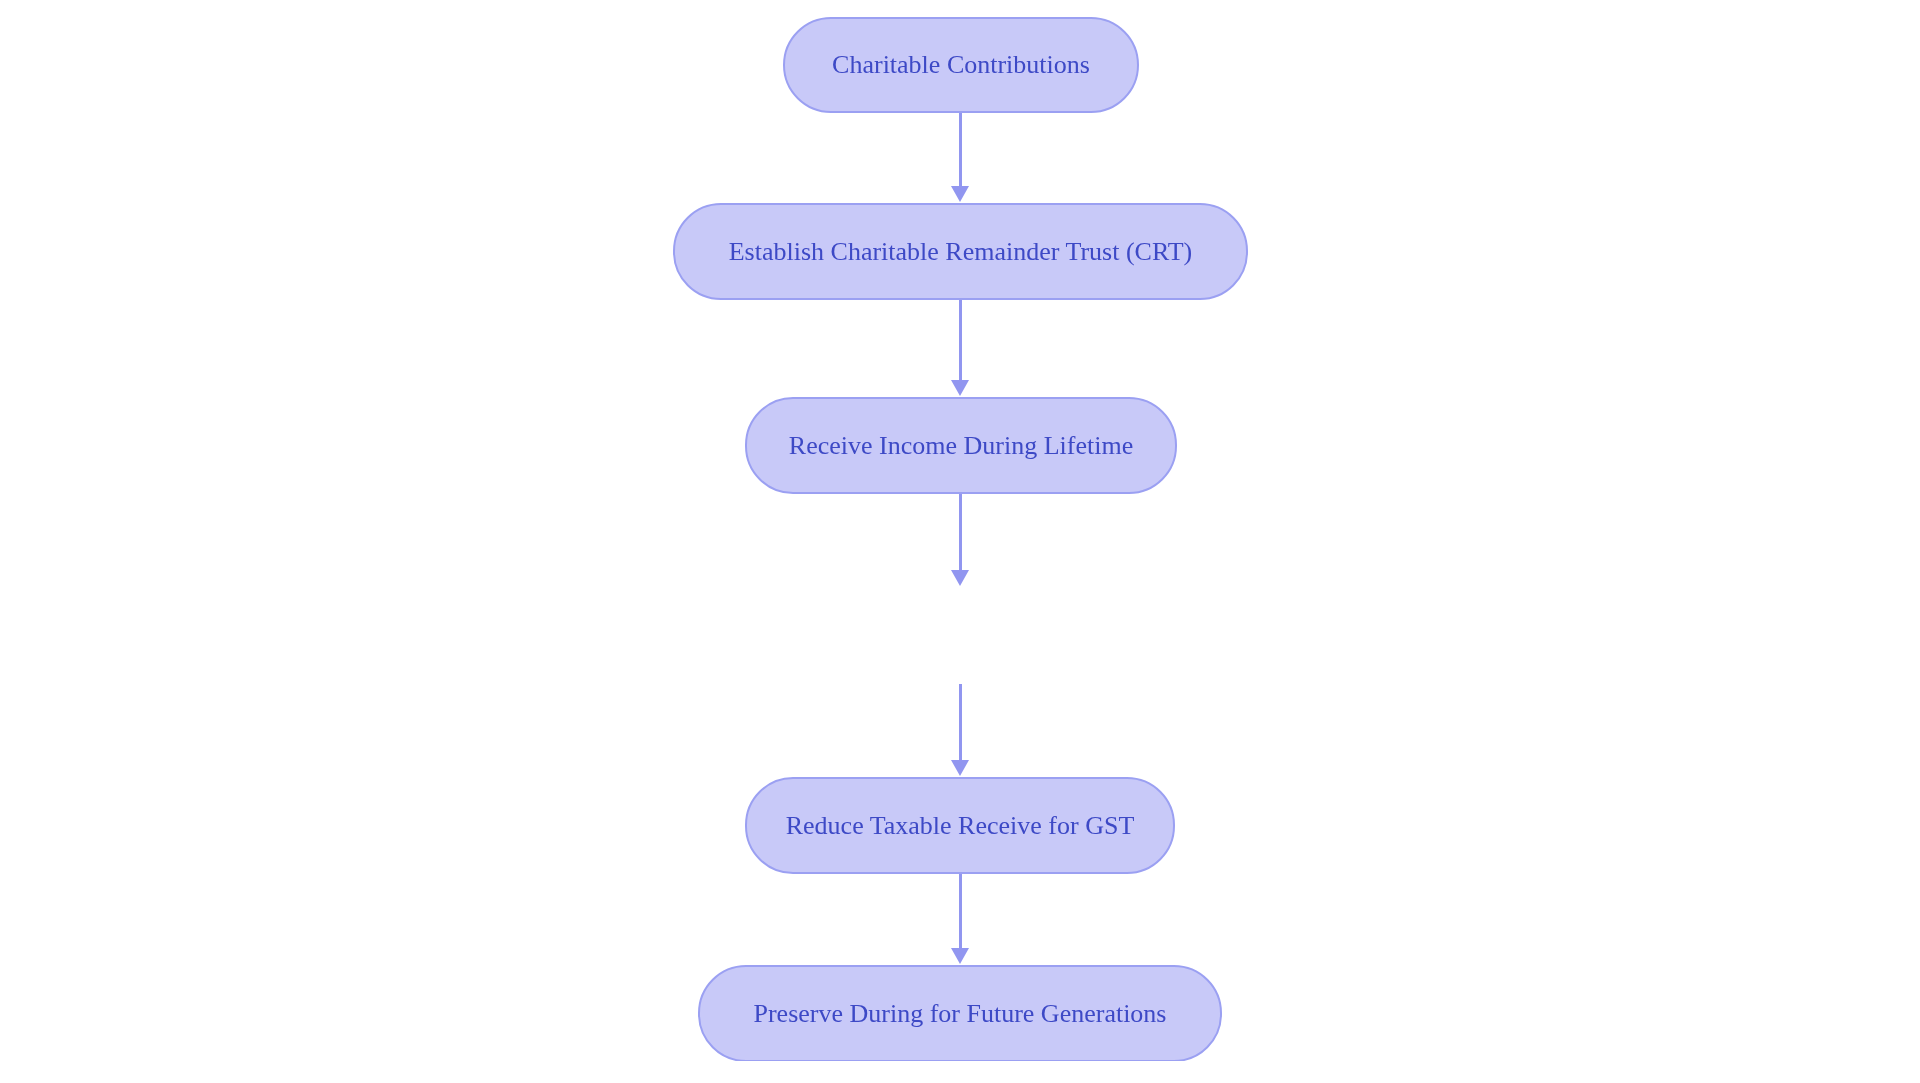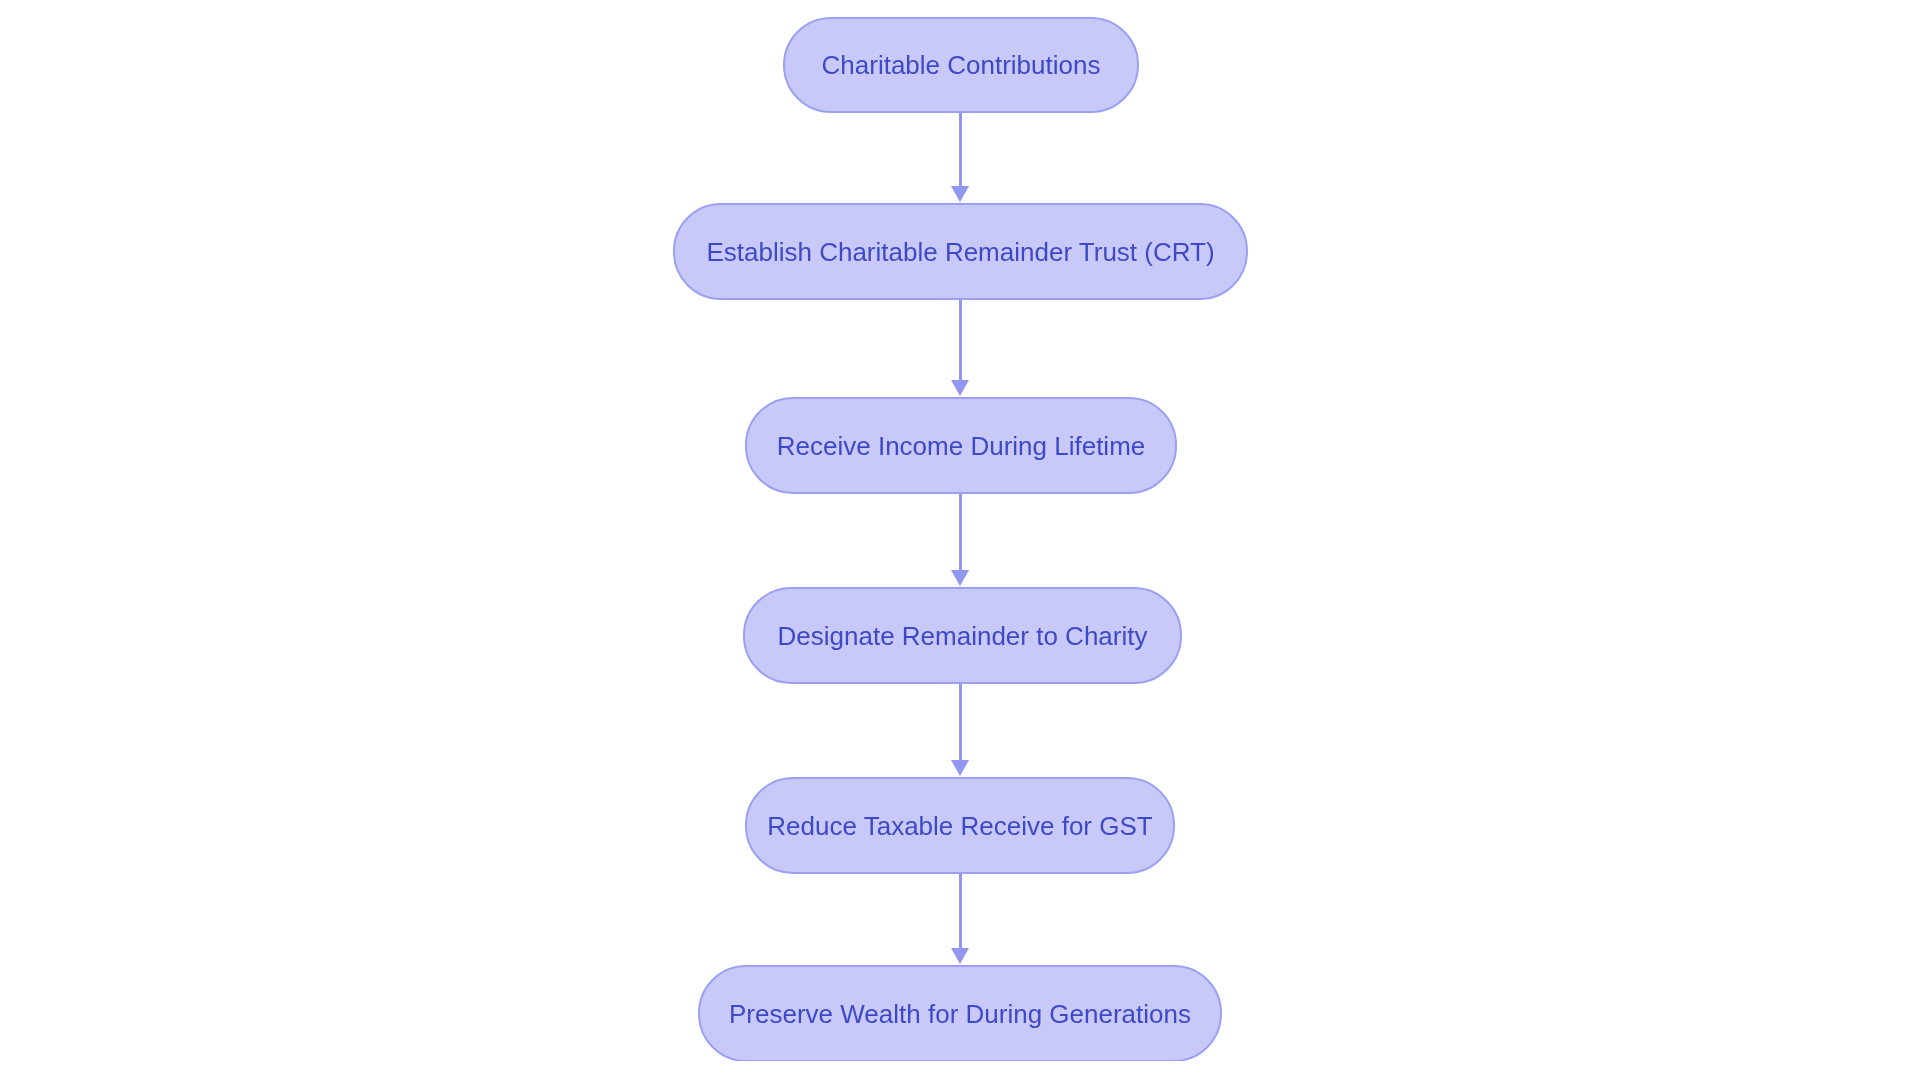--- a/index.html
+++ b/index.html
@@ -5,21 +5,21 @@
   html, body {
     margin: 0;
     padding: 0;
     background: #ffffff;
   }
   .canvas {
     position: relative;
     width: 1920px;
     height: 1061px;
     background: var(--background, #ffffff);
-    font-family: Liberation Sans, sans-serif;
+    font-family: Liberation Serif, serif;
     overflow: hidden;
   }
   .node {
     position: absolute;
     display: flex;
     align-items: center;
     justify-content: center;
     box-sizing: border-box;
     background: var(--node-fill, #c8c9f8);
     border: 2px solid var(--node-border, #9ba0f2);
@@ -78,30 +78,27 @@
   </div>
 
   <div class="node node-2">
     <span class="node-label">Establish Charitable Remainder Trust (CRT)</span>
   </div>
 
   <div class="node node-3">
     <span class="node-label">Receive Income During Lifetime</span>
   </div>
 
-  <div class="node node-4">
-    <span class="node-label">Designate Remainder to Charity</span>
-  </div>
 
   <div class="node node-5">
     <span class="node-label">Reduce Taxable Receive for GST</span>
   </div>
 
   <div class="node node-6">
-    <span class="node-label">Preserve Wealth for During Generations</span>
+    <span class="node-label">Preserve During for Future Generations</span>
   </div>
 
   <div class="arrow-line line-1"></div>
   <div class="arrow-head head-1"></div>
 
   <div class="arrow-line line-2"></div>
   <div class="arrow-head head-2"></div>
 
   <div class="arrow-line line-3"></div>
   <div class="arrow-head head-3"></div>

